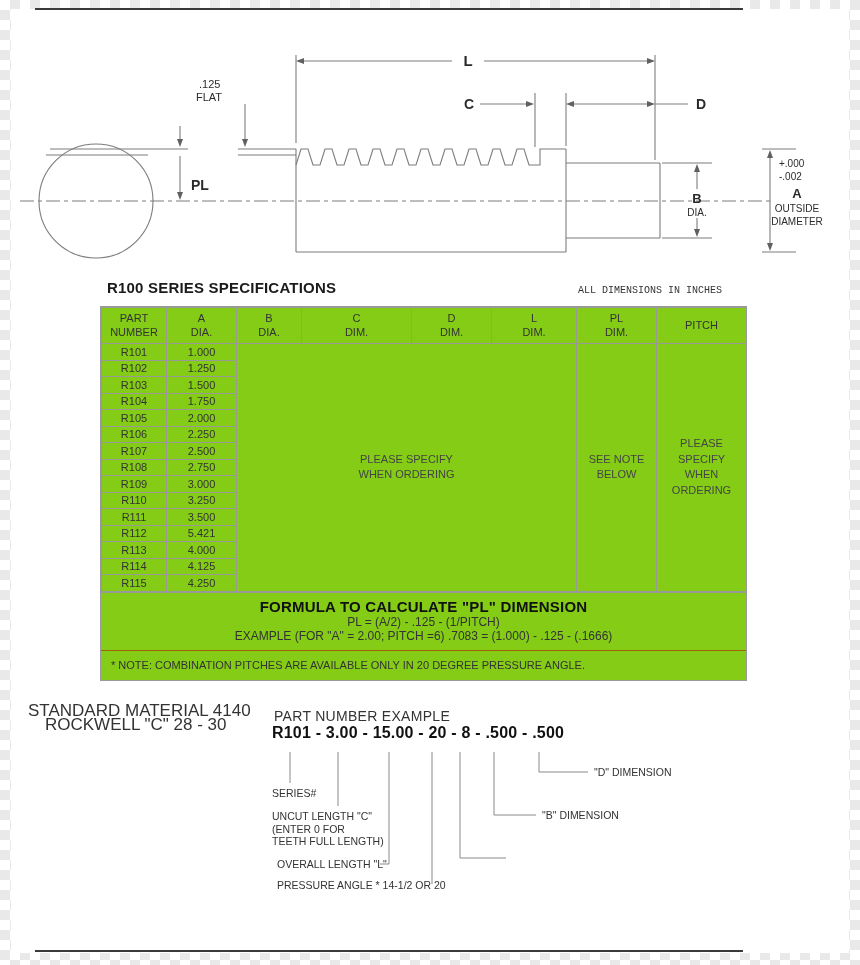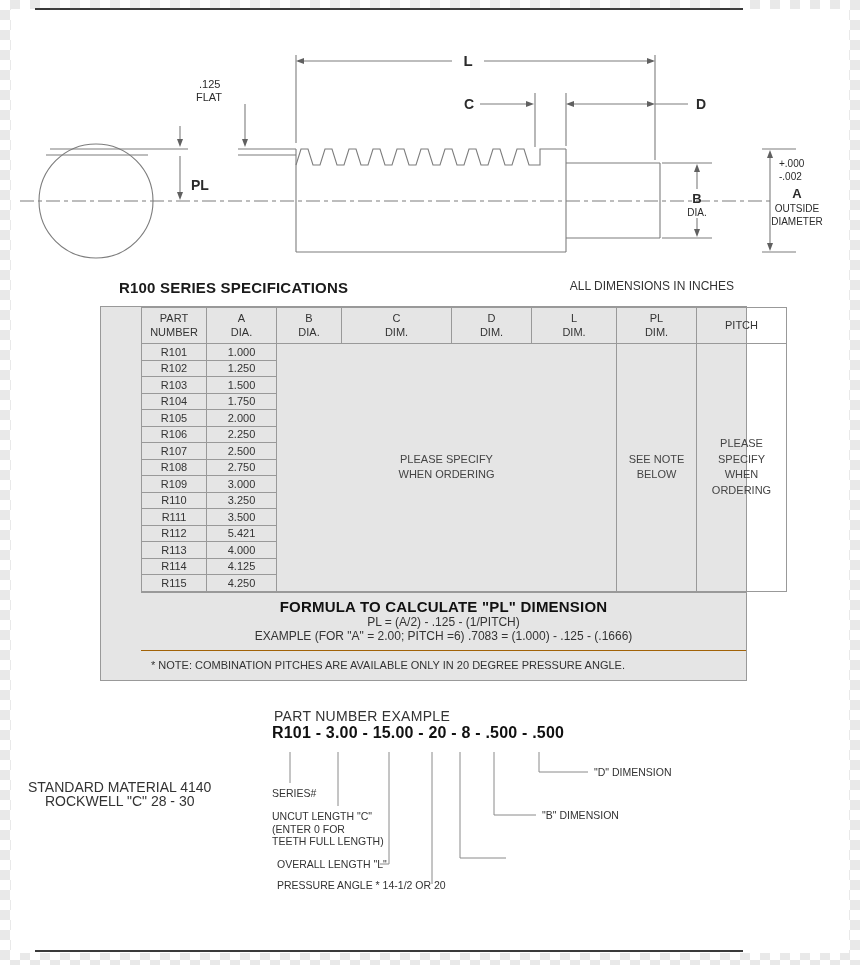--- a/index.html
+++ b/index.html
@@ -11,40 +11,40 @@
       linear-gradient(45deg, #e9e9e9 25%, transparent 25%, transparent 75%, #e9e9e9 75%),
       linear-gradient(45deg, #e9e9e9 25%, transparent 25%, transparent 75%, #e9e9e9 75%);
     background-position:0 0, 10px 10px;
     background-size:20px 20px;
   }
   #root { position:relative; width:860px; height:965px; overflow:hidden; }
   .panel { position:absolute; left:11px; top:9px; right:11px; bottom:12px; background:#fff; }
   .edge-line { position:absolute; left:35px; width:708px; height:2px; background:#3a3a3a; }
   svg.layer { position:absolute; left:0; top:0; pointer-events:none; }
 
-  .spec-title-row { position:absolute; left:112px; top:279px; width:646px;
-    display:flex; justify-content:space-between; }
+  .spec-title-row { position:absolute; left:100px; top:279px; width:646px;
+    display:flex; justify-content:space-between; align-items:flex-end; }
   .spec-title { font-weight:bold; font-size:15px; color:#1a1a1a; padding-left:7px; letter-spacing:.2px; }
-  .units { font-size:12px; color:#333; padding-right:24px; }
-
-  .spec-block { position:absolute; left:100px; top:306px; width:647px; border:1px solid #999; background:#e5e5e5;padding-left:40px; }
+  .units { font-size:10px; color:#333; padding-right:24px;font-family:Liberation Mono, monospace; }
+
+  .spec-block { position:absolute; left:100px; top:306px; width:647px; border:1px solid #999; background:#84cc16; }
   table.spec { width:100%; border-collapse:collapse; table-layout:fixed; }
   .spec th, .spec td { border:1px solid #999; font-size:11px; color:#333; text-align:center; padding:0; }
   .spec th { height:36px; font-weight:normal; line-height:1.25; }
   .spec td.val { height:16.5px; }
   .spec td.merged { color:#444; line-height:1.4; }
   .formula { border-top:1px solid #999; text-align:center; padding:5px 0 7px; }
   .formula-title { font-size:15px; font-weight:bold; color:#111; letter-spacing:.2px; }
   .formula-line { font-size:12px; color:#333; margin-top:0; }
   .note-row { border-top:1px solid #a16207; font-size:11px; color:#333; padding:8px 10px 9px; text-align:left; }
 
   .abs { position:absolute; color:#333; }
   .pn-heading { left:274px; top:708px; font-size:14px; letter-spacing:.3px; }
   .pn-example { left:272px; top:724px; font-size:16px; font-weight:bold; color:#111; letter-spacing:.2px; }
-  .material { left:28px; top:780px; font-size:14px; line-height:14px; }
+  .material { left:28px; top:704px; font-size:17px; line-height:14px; }
   .material .ind { padding-left:17px; }
   .callout { font-size:10.5px; line-height:12.5px; }
   .co-series { left:272px; top:787px; }
   .co-uncut { left:272px; top:810px; }
   .co-overall { left:277px; top:858px; }
   .co-pressure { left:277px; top:879px; }
   .co-pitch { left:512px; top:852px; line-height:13px; }
   .co-bdim { left:542px; top:809px; }
   .co-ddim { left:594px; top:766px; }
 

